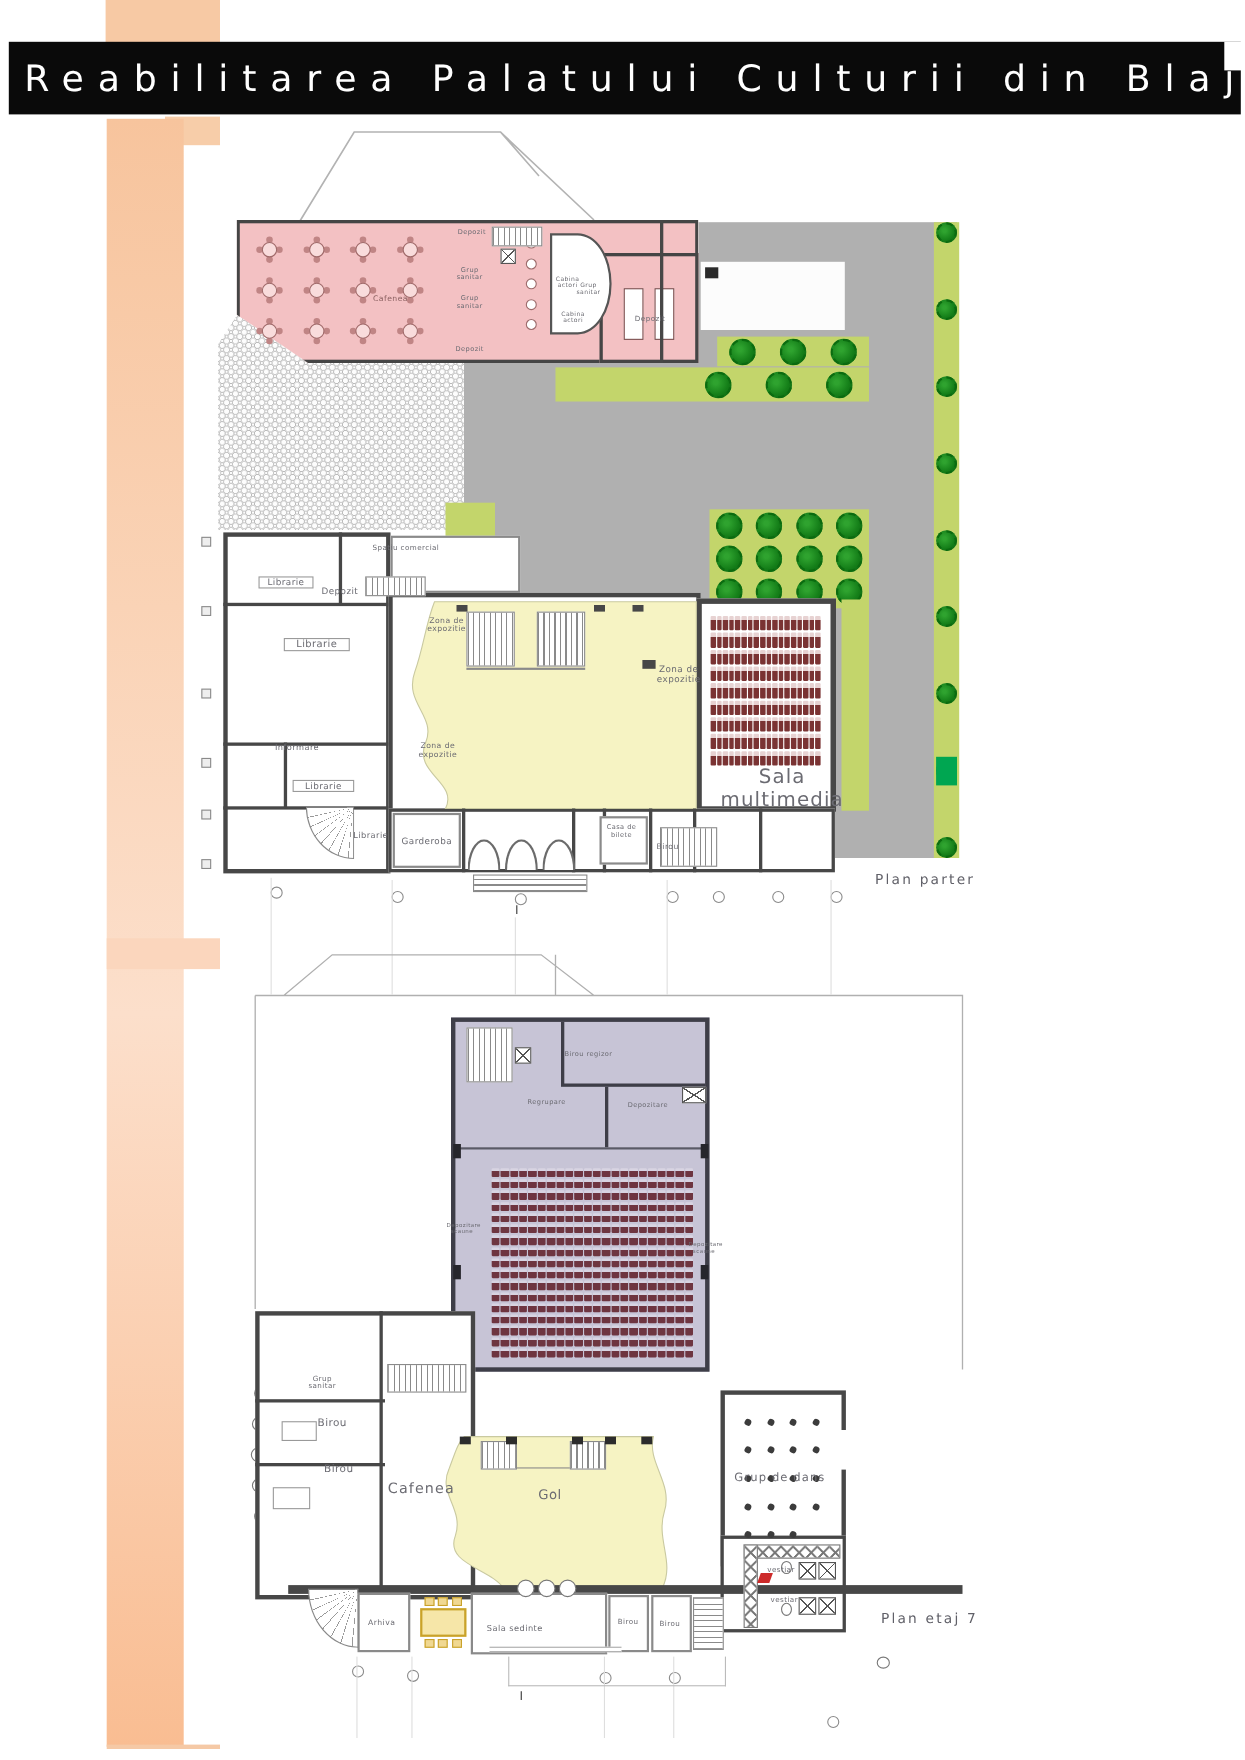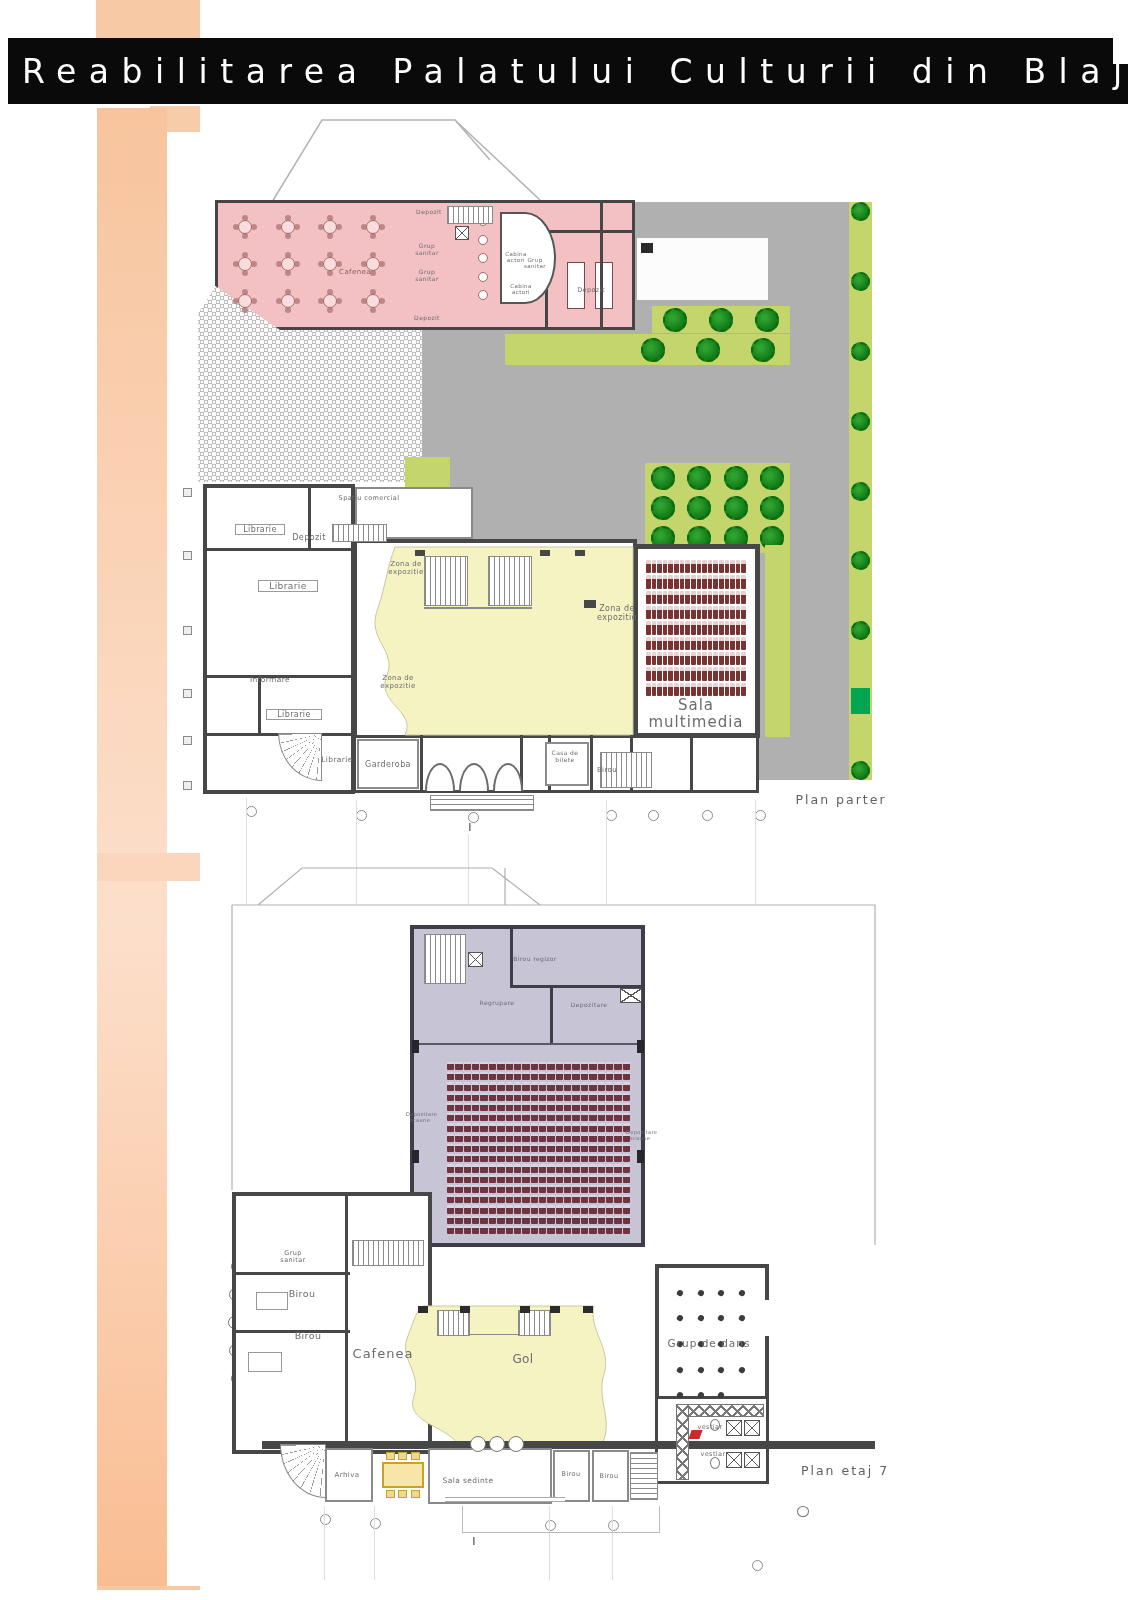--- a/index.html
+++ b/index.html
@@ -377,21 +377,21 @@
   <div class="lbl box" style="left:235px;top:524px;width:44px;font-size:8px">Librarie</div>
   <div class="lbl" style="left:288px;top:533px;width:42px;font-size:8px">Depozit</div>
   <div class="lbl box" style="left:258px;top:580px;width:54px;font-size:9px">Librarie</div>
   <div class="lbl" style="left:246px;top:676px;width:48px;font-size:7.5px">Informare</div>
   <div class="lbl box" style="left:266px;top:709px;width:50px;font-size:8px">Librarie</div>
   <div class="lbl" style="left:316px;top:756px;width:42px;font-size:7.5px">Librarie</div>
   <div class="lbl" style="left:361px;top:760px;width:54px;font-size:8px">Garderoba</div>
   <div class="lbl" style="left:382px;top:560px;width:48px;font-size:7px">Zona de expozitie</div>
   <div class="lbl" style="left:592px;top:604px;width:50px;font-size:8px">Zona de expozitie</div>
   <div class="lbl" style="left:374px;top:674px;width:48px;font-size:7px">Zona de expozitie</div>
-  <div class="lbl" style="left:640px;top:697px;width:112px;font-size:15px;letter-spacing:1px">Sala multimedia</div>
+  <div class="lbl" style="left:655px;top:697px;width:112px;font-size:18px;letter-spacing:1px">Sala multimedia</div>
   <div class="lbl" style="left:548px;top:750px;width:34px;font-size:6px">Casa de bilete</div>
   <div class="lbl" style="left:592px;top:766px;width:30px;font-size:7px">Birou</div>
   <div class="lbl" style="left:793px;top:793px;width:96px;font-size:12.5px;letter-spacing:2px;color:#606068">Plan parter</div>
 
   <div class="dim" style="left:183px;top:488px"></div>
   <div class="dim" style="left:183px;top:551px"></div>
   <div class="dim" style="left:183px;top:626px"></div>
   <div class="dim" style="left:183px;top:689px"></div>
   <div class="dim" style="left:183px;top:736px"></div>
   <div class="dim" style="left:183px;top:781px"></div>
@@ -838,21 +838,21 @@
   </svg>
   <div class="hatch" style="left:437px;top:1310px;width:33px;height:26px;z-index:5"></div>
   <div class="hatch" style="left:518px;top:1310px;width:33px;height:26px;z-index:5"></div>
   <div class="ln" style="left:470px;top:1334px;width:48px;height:1px;background:#8a8a8a;z-index:5"></div>
   <div class="w" style="left:418px;top:1306px;width:10px;height:7px;background:#2c2c2c;z-index:5"></div>
   <div class="w" style="left:460px;top:1306px;width:10px;height:7px;background:#2c2c2c;z-index:5"></div>
   <div class="w" style="left:520px;top:1306px;width:10px;height:7px;background:#2c2c2c;z-index:5"></div>
   <div class="w" style="left:550px;top:1306px;width:10px;height:7px;background:#2c2c2c;z-index:5"></div>
   <div class="w" style="left:583px;top:1306px;width:10px;height:7px;background:#2c2c2c;z-index:5"></div>
   <div class="lbl" style="left:352px;top:1347px;width:62px;font-size:13px;letter-spacing:1px">Cafenea</div>
-  <div class="lbl" style="left:507px;top:1353px;width:32px;font-size:12px">Gol</div>
+  <div class="lbl" style="left:484px;top:1353px;width:32px;font-size:12px">Gol</div>
 
   <div class="w" style="left:262px;top:1441px;width:613px;height:8px;z-index:4"></div>
   <div class="cc" style="left:470px;top:1436px;width:14px;height:14px;z-index:5"></div>
   <div class="cc" style="left:489px;top:1436px;width:14px;height:14px;z-index:5"></div>
   <div class="cc" style="left:508px;top:1436px;width:14px;height:14px;z-index:5"></div>
 
   <div class="room" style="left:655px;top:1264px;width:114px;height:160px;z-index:3"></div>
   <div class="chairs" style="left:670px;top:1280px;width:82px;height:128px;z-index:4">
       <i></i>
       <i></i>

